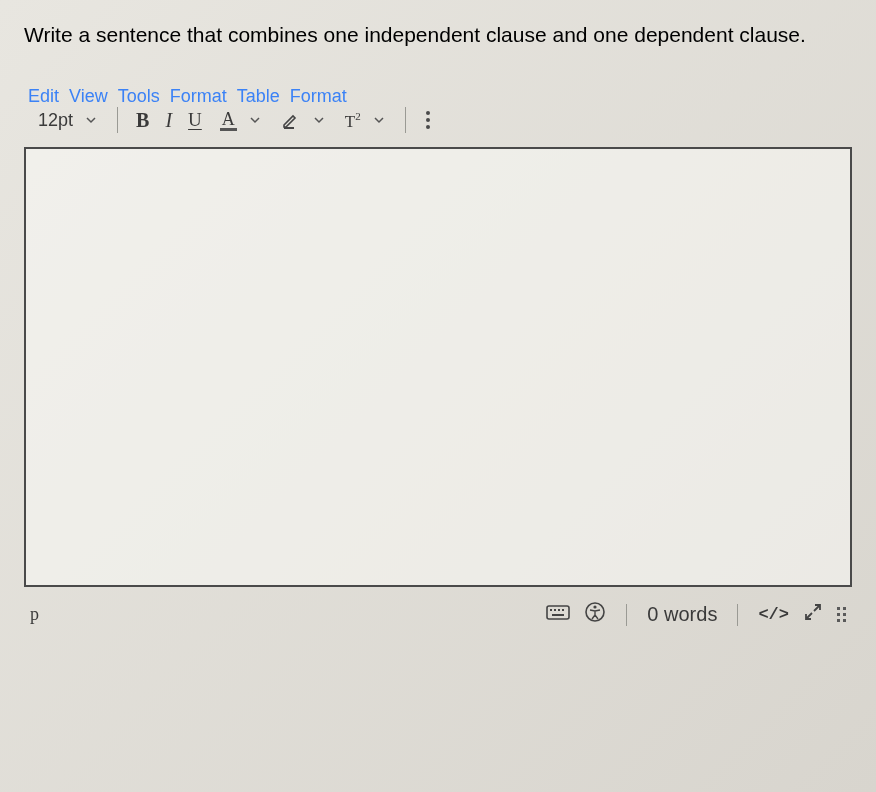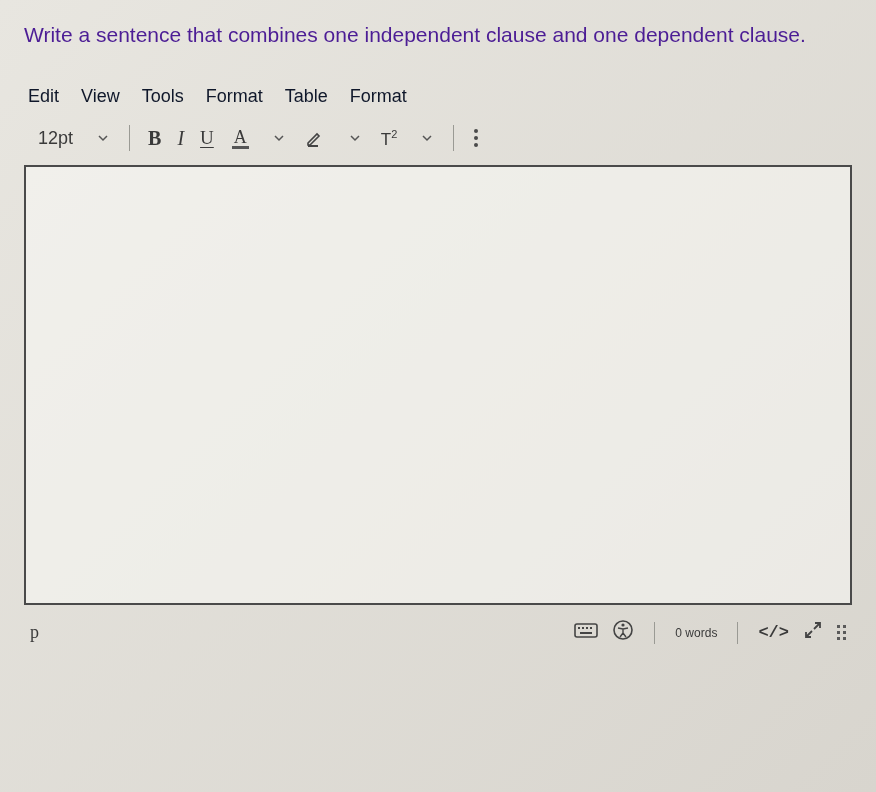--- a/index.html
+++ b/index.html
@@ -12,48 +12,47 @@
       height: 792px;
       background: linear-gradient(135deg, #e8e6e0 0%, #d8d5ce 100%);
       font-family: -apple-system, BlinkMacSystemFont, "Segoe UI", Helvetica, Arial, sans-serif;
       color: #3a3a3a;
       padding: 20px 24px;
       position: relative;
     }
     .prompt {
       font-size: 21px;
       line-height: 1.45;
-      color: #4c1d95;
+      color: #000000;
       margin-bottom: 36px;
       font-weight: 400;
     }
     .menubar {
       display: flex;
-      gap: 22px;
-      font-size: 18px;
-      color: #0f172a;
-      margin-bottom: 18px;
+      gap: 10px;
+      font-size: 18px;
+      color: #3b82f6;
       padding-left: 4px;
     }
     .menu-item {
       cursor: pointer;
     }
     .toolbar {
       display: flex;
       align-items: center;
       gap: 8px;
       font-size: 18px;
       color: #3a3a3a;
       margin-bottom: 14px;
       padding-left: 8px;
     }
     .tb-group {
       display: flex;
       align-items: center;
-      gap: 24px;
+      gap: 12px;
       padding: 2px 6px;
       cursor: pointer;
     }
     .divider-v {
       width: 1px;
       height: 26px;
       background: #9a9a94;
       margin: 0 6px;
     }
     .bold-btn {
@@ -79,21 +78,21 @@
       font-family: Georgia, serif;
       font-size: 18px;
       border-bottom: 3px solid #555;
       padding: 0 2px;
       line-height: 1;
     }
     .highlight-btn svg {
       display: block;
     }
     .super-btn {
-      font-family: Liberation Sans, sans-serif;
+      font-family: Liberation Serif, serif;
       font-size: 17px;
     }
     .super-btn sup {
       font-size: 11px;
     }
     .kebab {
       display: flex;
       flex-direction: column;
       gap: 3px;
       padding: 4px 6px;
@@ -132,21 +131,21 @@
     .status-left {
       font-family: Georgia, serif;
     }
     .status-right {
       display: flex;
       align-items: center;
       gap: 14px;
     }
     .status-right .divider-v { height: 22px; }
     .word-count {
-      font-size: 12px;
+      font-size: 20px;
     }
     .code-toggle {
       font-family: "Courier New", monospace;
       font-weight: 600;
       font-size: 17px;
     }
     .icon-btn {
       cursor: pointer;
       display: flex;
       align-items: center;

